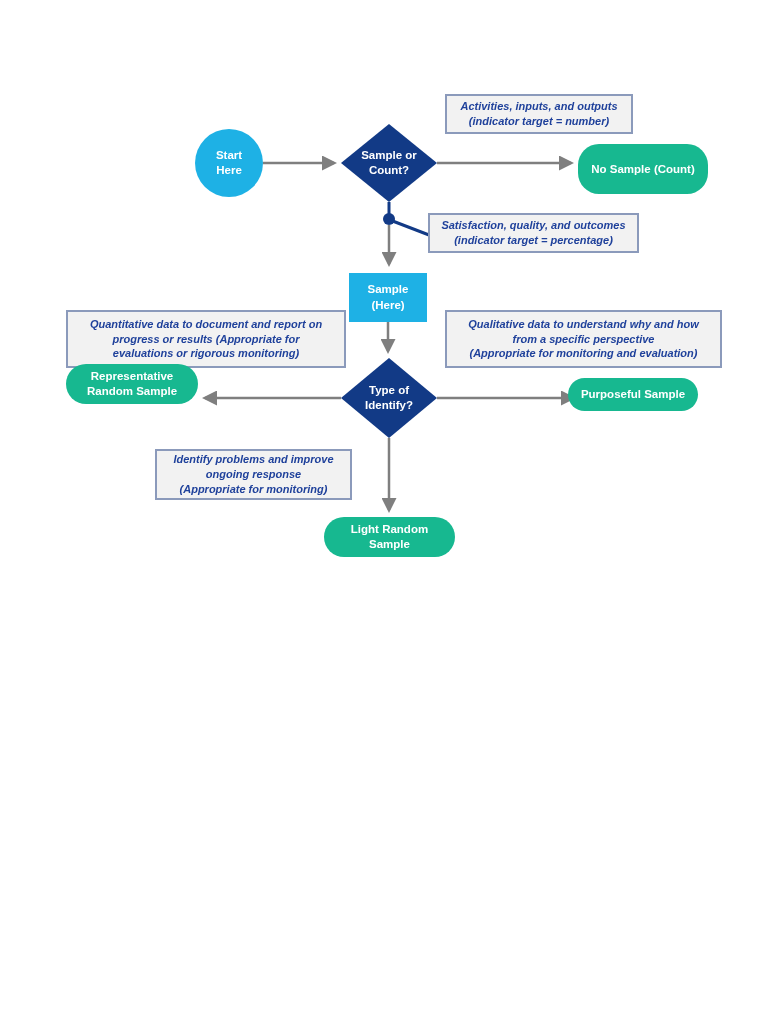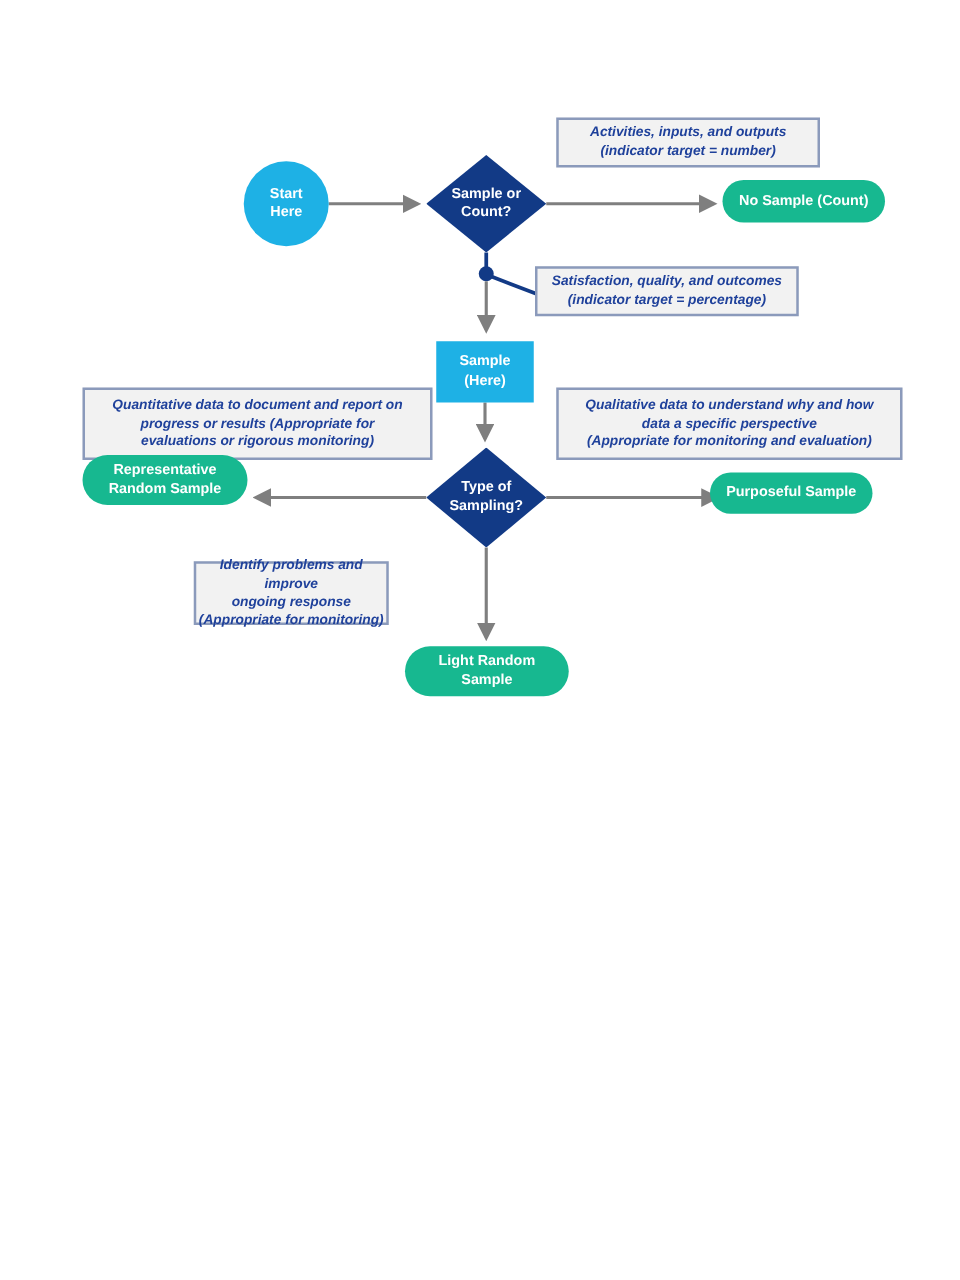--- a/index.html
+++ b/index.html
@@ -23,36 +23,36 @@
   }
   .diamond1{left:341px;top:124px;width:96px;height:78px;}
   .diamond2{left:341px;top:358px;width:96px;height:80px;align-items:center;}
   .rect-node{
     left:349px;top:273px;width:78px;height:49px;
     background:#1eb1e5;font-size:11.5px;line-height:1.35;
   }
   .pill{
     background:#17b890;border-radius:21px;font-size:11.5px;line-height:1.3;
   }
-  .pill-no-sample{left:578px;top:144px;width:130px;height:34px;}
+  .pill-no-sample{left:578px;top:144px;width:130px;height:50px;}
   .pill-representative{left:66px;top:364px;width:132px;height:40px;border-radius:20px;}
   .pill-purposeful{left:568px;top:378px;width:130px;height:33px;border-radius:20px;}
   .pill-light-random{left:324px;top:517px;width:131px;height:40px;border-radius:20px;text-align:right;}
   
   .note{
     display:flex;flex-direction:column;align-items:center;justify-content:center;
     background:#f2f2f2;border:2px solid #8b9abb;
     color:#1f419b;font-weight:bold;font-style:italic;
     font-size:11px;line-height:1.35;text-align:center;
   }
-  .note-activities{left:445px;top:94px;width:211px;height:40px;}
+  .note-activities{left:445px;top:94px;width:188px;height:40px;}
   .note-satisfaction{left:428px;top:213px;width:211px;height:40px;}
   .note-quantitative{left:66px;top:310px;width:280px;height:58px;}
   .note-qualitative{left:445px;top:310px;width:277px;height:58px;text-align:center;}
-  .note-identify{left:155px;top:449px;width:156px;height:51px;}
+  .note-identify{left:155px;top:449px;width:197px;height:51px;}
 </style>
 </head>
 <body>
 
 <div class="canvas">
 
   <svg class="wires" viewBox="0 0 768 1024">
     <defs>
       <marker id="arrGray" viewBox="0 0 10 10" refX="8" refY="5" markerWidth="6" markerHeight="6" orient="auto-start-reverse">
         <path d="M0,0 L10,5 L0,10 z" fill="#7f7f7f"></path>
@@ -100,27 +100,27 @@
   </div>
 
   <div class="abs note note-quantitative">
     <div>Quantitative data to document and report on</div>
     <div>progress or results (Appropriate for</div>
     <div>evaluations or rigorous monitoring)</div>
   </div>
 
   <div class="abs note note-qualitative">
     <div>Qualitative data to understand why and how</div>
-    <div>data a specific perspective</div>
+    <div>from a specific perspective</div>
     <div>(Appropriate for monitoring and evaluation)</div>
   </div>
 
   <div class="abs node diamond diamond2">
     <div>Type of</div>
-    <div>Sampling?</div>
+    <div>Identify?</div>
   </div>
 
   <div class="abs node pill pill-representative">
     <div>Representative</div>
     <div>Random Sample</div>
   </div>
 
   <div class="abs node pill pill-purposeful">
     <div>Purposeful Sample</div>
   </div>

